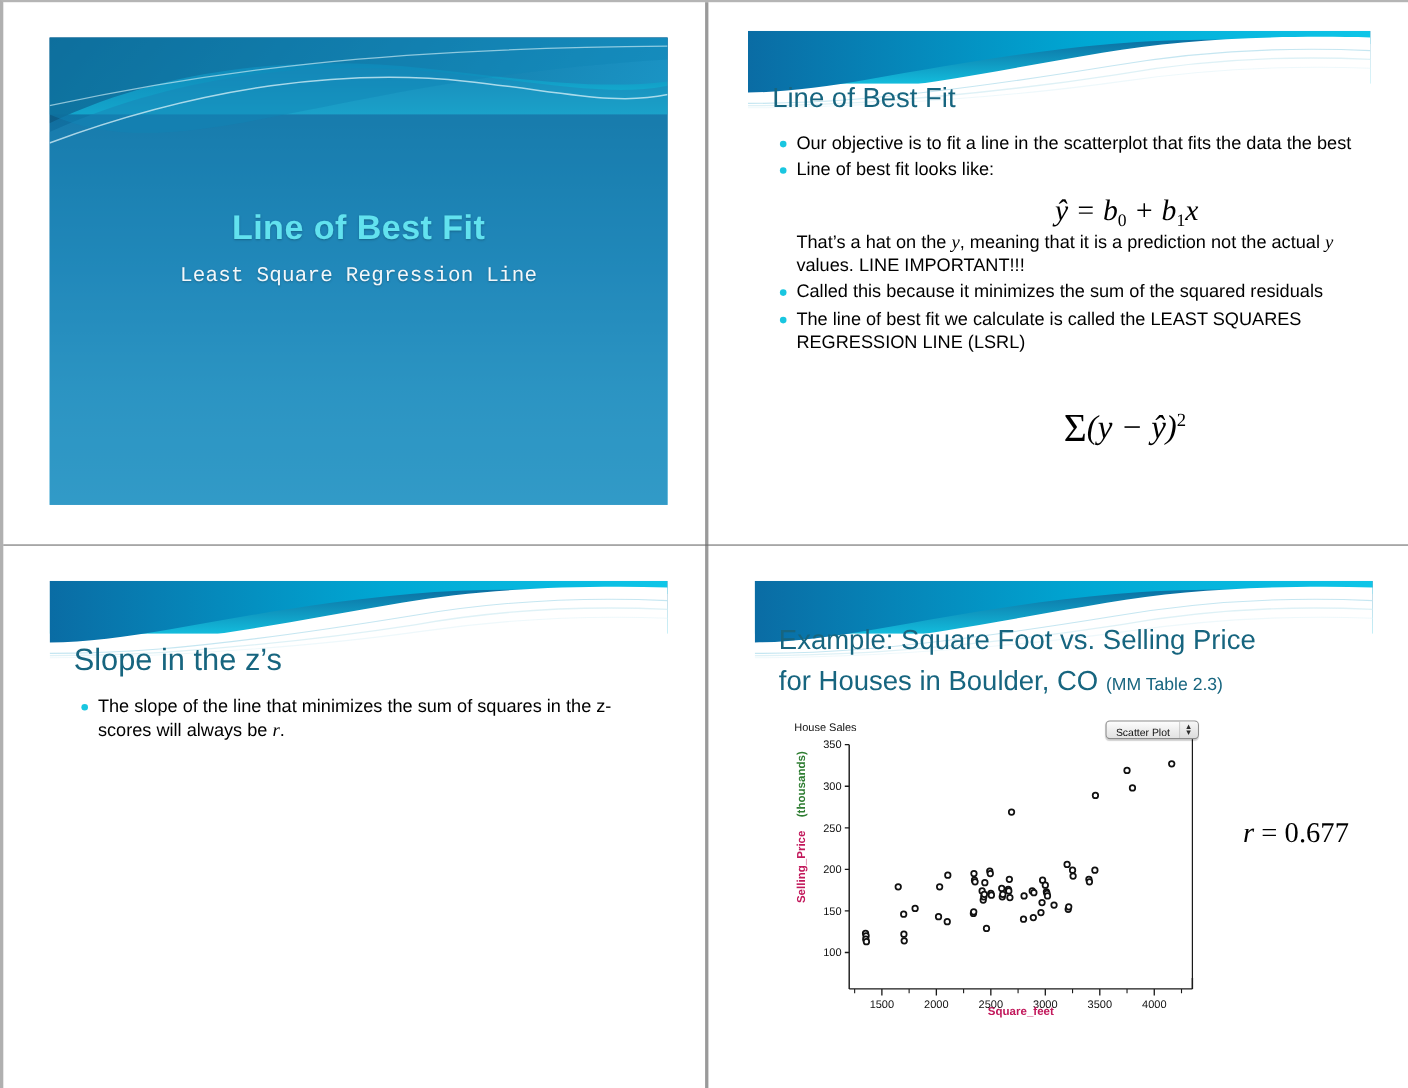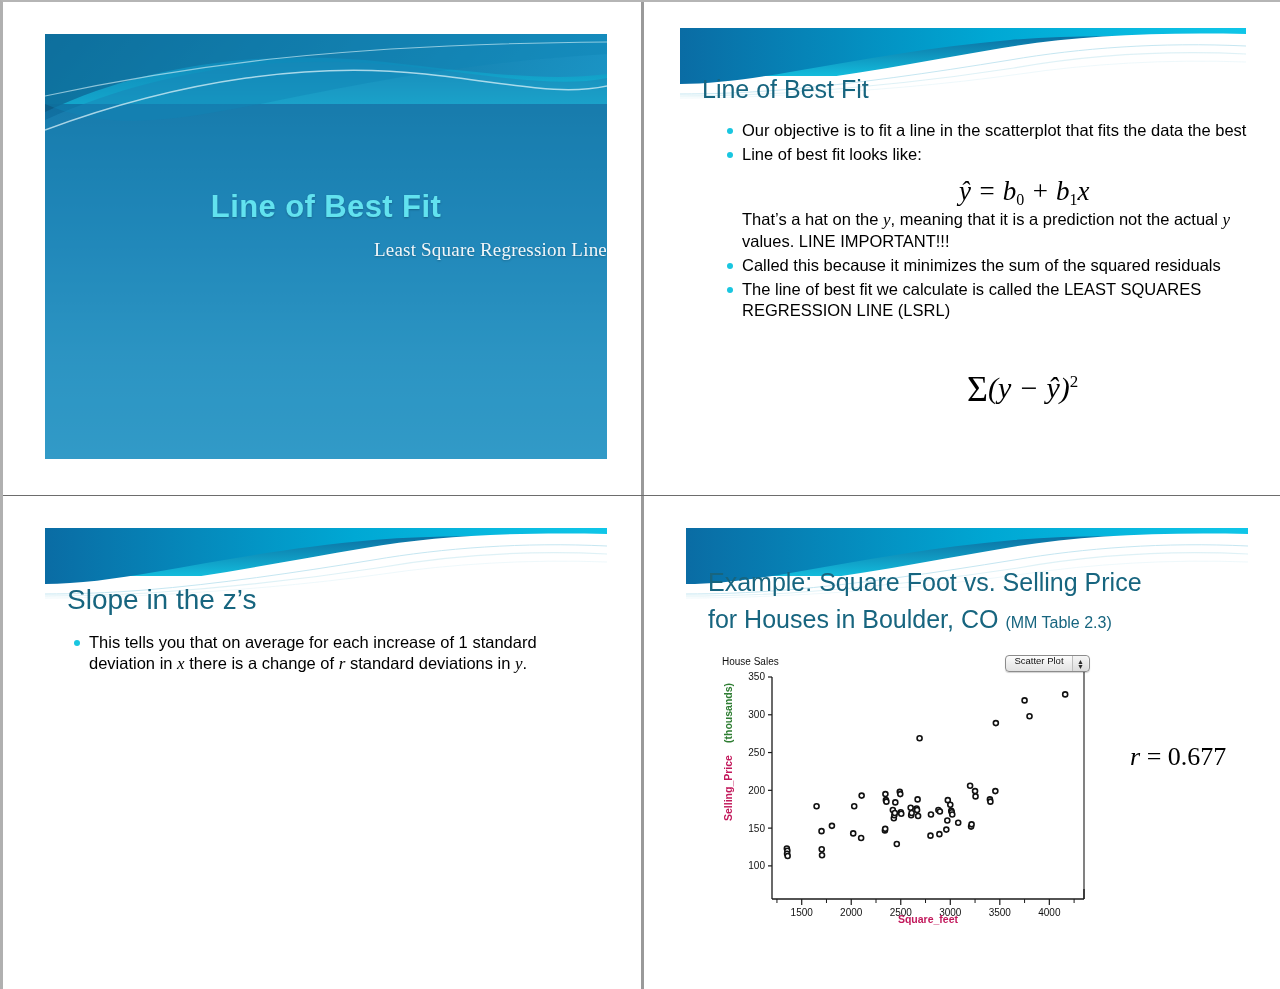--- a/index.html
+++ b/index.html
@@ -34,22 +34,22 @@
   }
   .title-slide .waves{position:absolute;left:0;top:0;width:100%;height:100%;}
   .title-slide .ttl{
     position:absolute;left:0;top:155px;width:100%;
     text-align:center;color:#62e2ef;
     font-size:31px;font-weight:bold;letter-spacing:.4px;
     text-shadow:0 1px 2px rgba(0,0,0,.25);
   }
   .title-slide .sub{
     position:absolute;left:0;top:205px;width:100%;
-    text-align:right;color:#f2f7fa;
-    font-family:Liberation Serif, serif;
+    text-align:center;color:#f2f7fa;
+    font-family:Liberation Mono, monospace;
     font-size:19px;letter-spacing:.2px;
     text-shadow:0 1px 2px rgba(0,0,0,.25);
   }
 
   
   .banner{position:absolute;left:0;top:0;width:100%;height:74px;overflow:hidden;}
   .banner svg{display:block;width:100%;height:100%;}
 
   .slide{position:absolute;}
   .slide-tr{left:36px;top:26px;width:566px;height:440px;}
@@ -91,21 +91,21 @@
 
   
   .plot{position:absolute;left:30px;top:125px;width:380px;height:275px;}
   .plot svg{display:block;}
   .popup{
     position:absolute;left:289px;top:2px;
     width:85px;height:17px;box-sizing:border-box;
     border:1px solid #8c8c8c;border-radius:4px;
     background:linear-gradient(180deg,#fdfdfd 0%,#ededed 55%,#e2e2e2 100%);
     box-shadow:0 1px 1px rgba(0,0,0,.18);
-    display:flex;align-items:flex-start;
+    display:flex;align-items:flex-end;
   }
   .popup .lbl{flex:1;text-align:center;font-size:9.5px;color:#111;line-height:1;}
   .popup .stp{
     width:15px;height:15px;margin-right:1px;
     border-left:1px solid #bdbdbd;
     display:flex;flex-direction:column;align-items:center;justify-content:center;
     background:linear-gradient(180deg,#f6f6f6,#dcdcdc);border-radius:0 3px 3px 0;
   }
   .popup .stp .ar{font-size:7px;line-height:5px;color:#2b2b2b;}
 </style>
@@ -163,21 +163,21 @@
           <path d="M0,0 L566,0 L566,12 C470,8 400,6 330,12 C250,19 180,32 110,44 C70,51 32,56 0,56 Z" fill="url(#bg2)"></path>
           <path d="M566,6 C470,4 392,8 322,20 C244,33 170,48 96,56 C62,60 30,62 0,62 L0,74 L566,74 Z" fill="#ffffff"></path>
           <path d="M566,18 C480,14 400,20 330,32 C250,45 175,56 100,62 C62,65 30,66 0,66" stroke="#bfe3ef" stroke-width="1" fill="none" opacity=".9"></path>
           <path d="M566,26 C482,22 402,28 334,40 C256,52 180,60 104,65 C66,67 32,68 0,68" stroke="#d8eef5" stroke-width="1.2" fill="none" opacity=".85"></path>
           <path d="M566,34 C486,31 408,36 340,46 C262,57 184,63 108,67 C68,69 34,70 0,70" stroke="#eaf6fa" stroke-width="1" fill="none" opacity=".8"></path>
         </svg>
       </div>
 
       <div class="sld-title" style="left:22px;top:47px;">Line of Best Fit</div>
 
-      <ul class="bullets" style="position:absolute;left:40px;top:92px;width:532px;">
+      <ul class="bullets" style="position:absolute;left:22px;top:92px;width:532px;">
         <li>Our objective is to fit a line in the scatterplot that fits the data the best</li>
         <li>
           <span>Line of best fit looks like:</span>
         </li>
         <li class="nb" style="margin-top:44px;">
           <span>That’s a hat on the </span><i class="mv">y</i><span>, meaning that it is a prediction not the actual </span><i class="mv">y</i><span> values. LINE IMPORTANT!!!</span>
         </li>
         <li>Called this because it minimizes the sum of the squared residuals</li>
         <li>The line of best fit we calculate is called the LEAST SQUARES REGRESSION LINE (LSRL)</li>
       </ul>
@@ -204,21 +204,21 @@
           <path d="M562,18 C478,14 398,20 328,32 C248,45 173,56 100,62 C62,65 30,66 0,66" stroke="#bfe3ef" stroke-width="1" fill="none" opacity=".9"></path>
           <path d="M562,26 C480,22 400,28 332,40 C254,52 178,60 104,65 C66,67 32,68 0,68" stroke="#d8eef5" stroke-width="1.2" fill="none" opacity=".85"></path>
           <path d="M562,34 C484,31 406,36 338,46 C260,57 182,63 108,67 C68,69 34,70 0,70" stroke="#eaf6fa" stroke-width="1" fill="none" opacity=".8"></path>
         </svg>
       </div>
 
       <div class="sld-title" style="left:22px;top:56px;font-size:28px;">Slope in the z’s</div>
 
       <ul class="bullets" style="position:absolute;left:22px;top:104px;width:528px;">
         <li>
-          <span>This tells you that on average for each increase of 1 standard deviation in </span><i class="mv">x</i><span> there is a change of </span><i class="mv">r</i><span> standard deviations in </span><i class="mv">y</i><span>.</span>
+          <span>The slope of the line that minimizes the sum of squares in the z-scores will always be </span><i class="mv">r</i><span>.</span>
         </li>
       </ul>
 
     </div>
   </div>
 
   <div class="cell cell-br">
     <div class="slide slide-br">
 
       <div class="banner">

